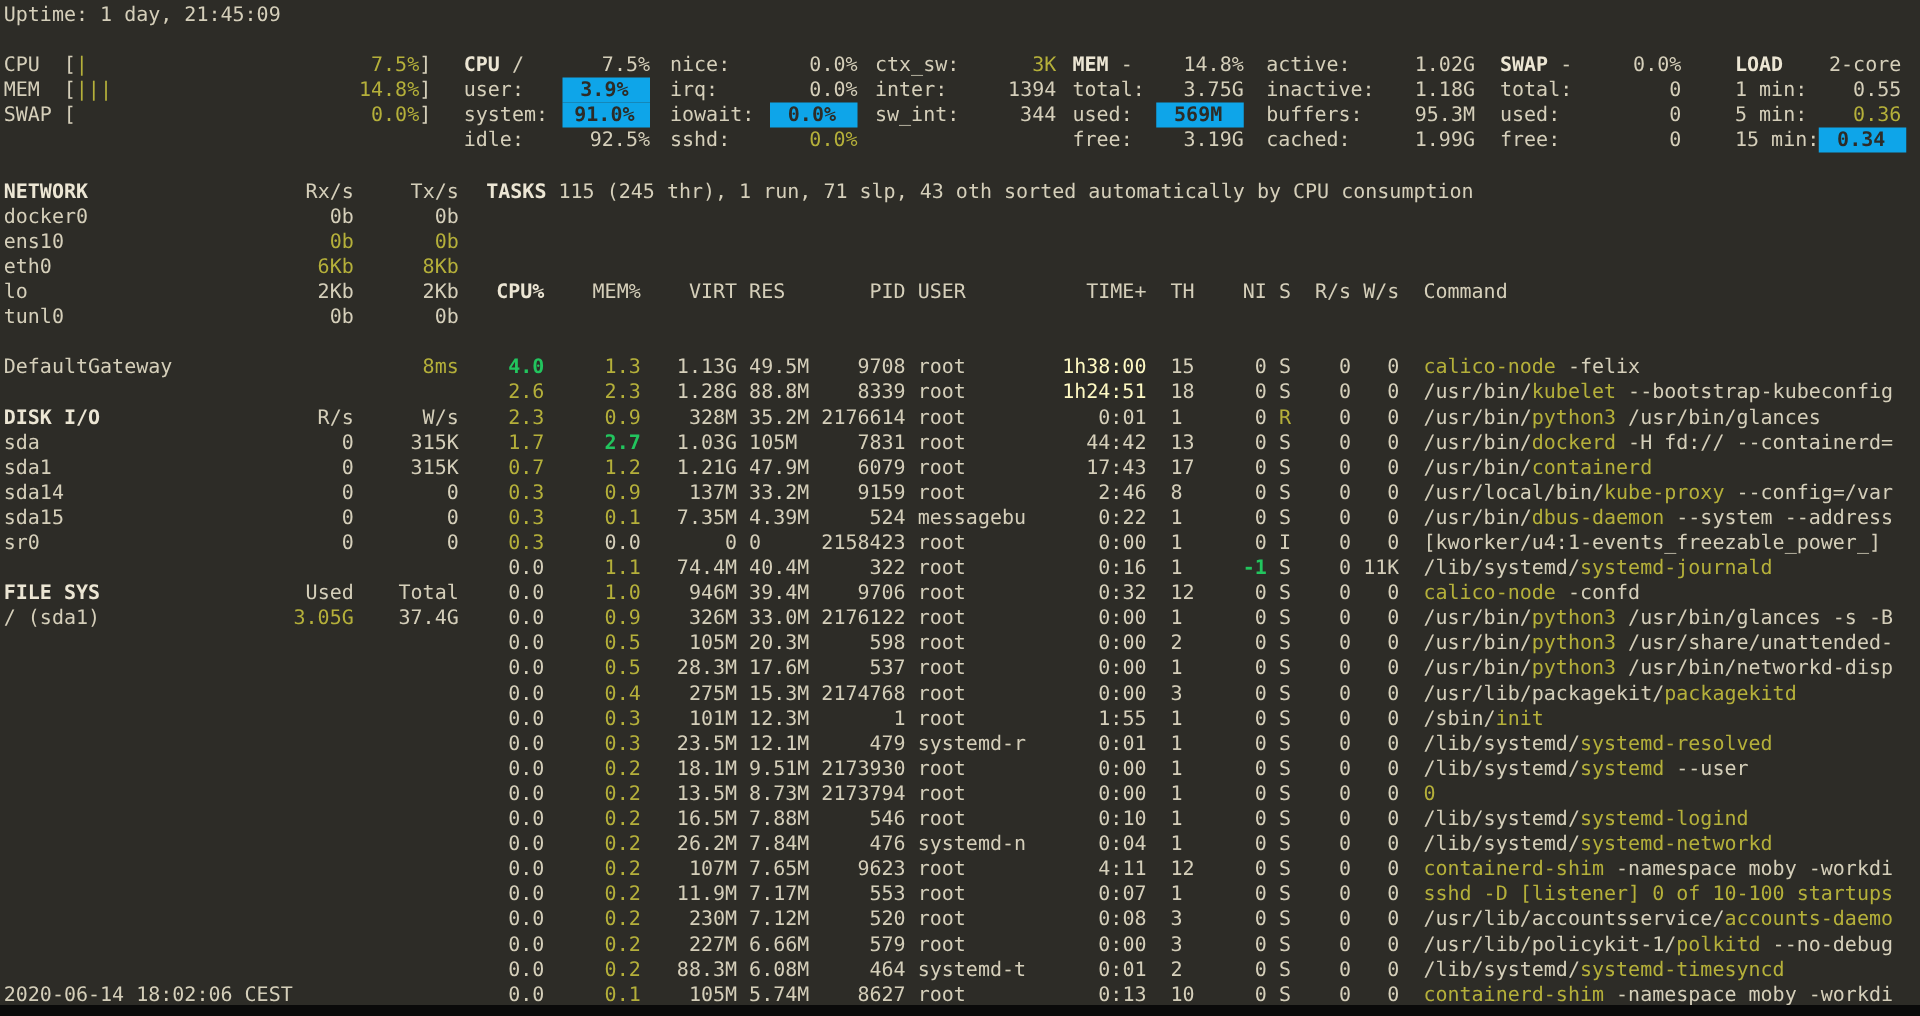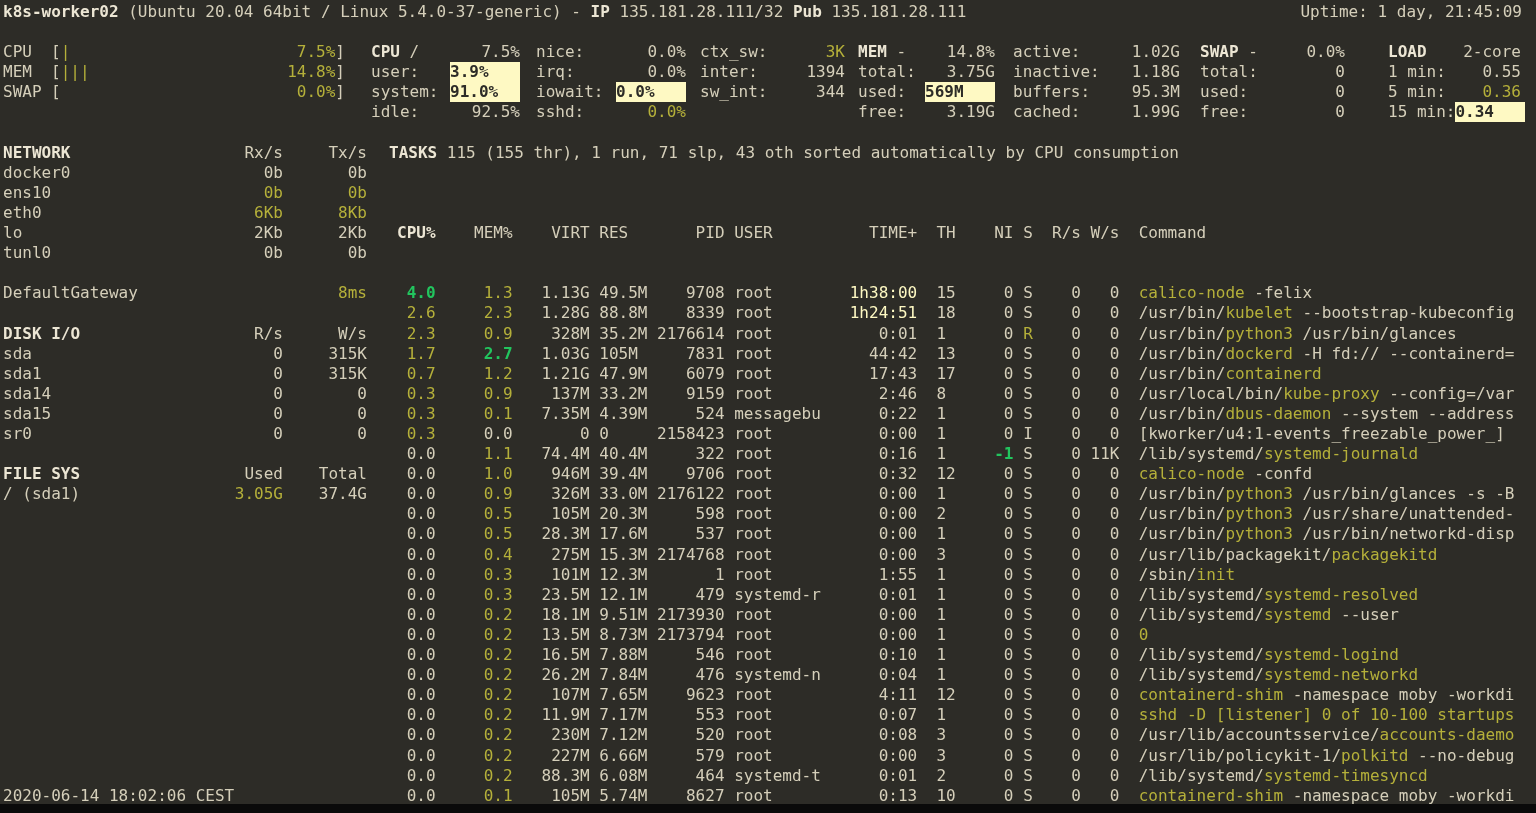--- a/index.html
+++ b/index.html
@@ -6,21 +6,21 @@
   body{
     width:1536px;height:813px;position:relative;overflow:hidden;
     background:#2d2c27;
     font-family:"DejaVu Sans Mono","Liberation Mono",monospace;
     font-size:16px;line-height:20.1px;color:#d5cfba;
   }
   .b{font-weight:bold;color:#ece6d4;}
   .y{color:#b5b03a;}
   .yb{color:#22c55e;font-weight:bold;}
   .p{color:#fef9c3;}
-  .hl{background:#fef9c3;color:#2d2c27;font-weight:bold;display:inline-block;min-width:67px;text-align:left;padding-right:3px;}
+  .hl{background:#0ea5e9;color:#2d2c27;font-weight:bold;display:inline-block;min-width:67px;text-align:center;padding-right:3px;}
   .abs{position:absolute;white-space:pre;}
   
   #hdr{top:2px;left:3px;right:14px;display:flex;justify-content:space-between;}
   
   #quicklook{top:42px;left:3px;width:342px;}
   .ql-row{display:flex;height:20.1px;white-space:pre;}
   .ql-label{width:48px;}
   .ql-bar{flex:1;display:flex;justify-content:space-between;}
   
   .panel{position:absolute;top:42px;}
@@ -40,21 +40,20 @@
   .l{text-align:left;}
   .p1{padding-left:1ch;}
   .p2{padding-left:2ch;}
   #footer-time{top:786px;left:3px;}
   #bottom-bar{position:absolute;top:804px;left:0;width:1536px;height:9px;background:#0a0a0a;}
 </style>
 </head>
 <body>
 
 <div id="hdr" class="abs">
-  <div><span class="b">k8s-worker02</span><span> (Ubuntu 20.04 64bit / Linux 5.4.0-37-generic) - </span><span class="b">IP</span><span> 135.181.28.111/32 </span><span class="b">Pub</span><span> 135.181.28.111</span></div>
   <div>Uptime: 1 day, 21:45:09</div>
 </div>
 
 <div id="quicklook" class="abs"><div class="ql-row"><span class="ql-label">CPU</span><span class="" style="margin-left: 0px;">[</span><span class="ql-bar"><span class="y">|</span><span class="y">7.5%</span></span><span>]</span></div><div class="ql-row"><span class="ql-label">MEM</span><span class="" style="margin-left: 0px;">[</span><span class="ql-bar"><span class="y">|||</span><span class="y">14.8%</span></span><span>]</span></div><div class="ql-row"><span class="ql-label">SWAP</span><span class="" style="margin-left: 0px;">[</span><span class="ql-bar"><span class="y"></span><span class="y">0.0%</span></span><span>]</span></div></div>
 
 <div id="top-panels">
     <div class="panel" style="left: 371px; width: 149px;">
       <div class="stat-row"><span><span class="b">CPU</span><span> /</span></span><span>7.5%</span></div>
       <div class="stat-row"><span><span>user:</span></span><span class="hl">3.9%</span></div>
       <div class="stat-row"><span><span>system:</span></span><span class="hl">91.0%</span></div>
@@ -92,21 +91,21 @@
     <div class="panel" style="left: 1388px; width: 133px;">
       <div class="stat-row"><span><span class="b">LOAD</span></span><span>2-core</span></div>
       <div class="stat-row"><span><span>1 min:</span></span><span>0.55</span></div>
       <div class="stat-row"><span><span>5 min:</span></span><span class="y">0.36</span></div>
       <div class="stat-row"><span><span>15 min:</span></span><span class="hl">0.34</span></div>
     </div>
   </div>
 
 <div id="sidebar" class="abs"><div class="srow"><span class="b sname">NETWORK</span><span class="sc1">Rx/s</span><span class="sc2">Tx/s</span></div><div class="srow"><span class="sname">docker0</span><span class="sc1">0b</span><span class="sc2">0b</span></div><div class="srow"><span class="sname">ens10</span><span class="y sc1">0b</span><span class="y sc2">0b</span></div><div class="srow"><span class="sname">eth0</span><span class="y sc1">6Kb</span><span class="y sc2">8Kb</span></div><div class="srow"><span class="sname">lo</span><span class="sc1">2Kb</span><span class="sc2">2Kb</span></div><div class="srow"><span class="sname">tunl0</span><span class="sc1">0b</span><span class="sc2">0b</span></div><div class="srow"></div><div class="srow"><span class="sname">DefaultGateway</span><span class="sc1"></span><span class="y sc2">8ms</span></div><div class="srow"></div><div class="srow"><span class="b sname">DISK I/O</span><span class="sc1">R/s</span><span class="sc2">W/s</span></div><div class="srow"><span class="sname">sda</span><span class="sc1">0</span><span class="sc2">315K</span></div><div class="srow"><span class="sname">sda1</span><span class="sc1">0</span><span class="sc2">315K</span></div><div class="srow"><span class="sname">sda14</span><span class="sc1">0</span><span class="sc2">0</span></div><div class="srow"><span class="sname">sda15</span><span class="sc1">0</span><span class="sc2">0</span></div><div class="srow"><span class="sname">sr0</span><span class="sc1">0</span><span class="sc2">0</span></div><div class="srow"></div><div class="srow"><span class="b sname">FILE SYS</span><span class="sc1">Used</span><span class="sc2">Total</span></div><div class="srow"><span class="sname">/ (sda1)</span><span class="y sc1">3.05G</span><span class="sc2">37.4G</span></div></div>
 
-<div id="tasks-line" class="abs"><span class="b">TASKS</span><span> 115 (155 thr), 1 run, 71 slp, 43 oth sorted automatically by CPU consumption</span></div>
+<div id="tasks-line" class="abs"><span class="b">TASKS</span><span> 115 (245 thr), 1 run, 71 slp, 43 oth sorted automatically by CPU consumption</span></div>
 
 <div id="proc" class="abs">
   <div id="proc-header" class="prow"><span class="r b">CPU%</span><span class="r">MEM%</span><span class="r">VIRT</span><span class="l p1">RES</span><span class="r">PID</span><span class="l p1">USER</span><span class="r">TIME+</span><span class="l p2">THR</span><span class="r">NI</span><span class="l p1">S</span><span class="r">R/s</span><span class="r">W/s</span><span class="l p2">Command</span></div>
   <div id="proc-rows"><div class="prow"><span class="r yb">4.0</span><span class="r y">1.3</span><span class="r">1.13G</span><span class="l p1">49.5M</span><span class="r">9708</span><span class="l p1">root</span><span class="r p">1h38:00</span><span class="l p2">15</span><span class="r">0</span><span class="l p1">S</span><span class="r">0</span><span class="r">0</span><span class="l p2"><span class="y">calico-node</span><span> -felix</span></span></div><div class="prow"><span class="r y">2.6</span><span class="r y">2.3</span><span class="r">1.28G</span><span class="l p1">88.8M</span><span class="r">8339</span><span class="l p1">root</span><span class="r p">1h24:51</span><span class="l p2">18</span><span class="r">0</span><span class="l p1">S</span><span class="r">0</span><span class="r">0</span><span class="l p2"><span>/usr/bin/</span><span class="y">kubelet</span><span> --bootstrap-kubeconfig</span></span></div><div class="prow"><span class="r y">2.3</span><span class="r y">0.9</span><span class="r">328M</span><span class="l p1">35.2M</span><span class="r">2176614</span><span class="l p1">root</span><span class="r">0:01</span><span class="l p2">1</span><span class="r">0</span><span class="l p1 y">R</span><span class="r">0</span><span class="r">0</span><span class="l p2"><span>/usr/bin/</span><span class="y">python3</span><span> /usr/bin/glances</span></span></div><div class="prow"><span class="r y">1.7</span><span class="r yb">2.7</span><span class="r">1.03G</span><span class="l p1">105M</span><span class="r">7831</span><span class="l p1">root</span><span class="r">44:42</span><span class="l p2">13</span><span class="r">0</span><span class="l p1">S</span><span class="r">0</span><span class="r">0</span><span class="l p2"><span>/usr/bin/</span><span class="y">dockerd</span><span> -H fd:// --containerd=</span></span></div><div class="prow"><span class="r y">0.7</span><span class="r y">1.2</span><span class="r">1.21G</span><span class="l p1">47.9M</span><span class="r">6079</span><span class="l p1">root</span><span class="r">17:43</span><span class="l p2">17</span><span class="r">0</span><span class="l p1">S</span><span class="r">0</span><span class="r">0</span><span class="l p2"><span>/usr/bin/</span><span class="y">containerd</span></span></div><div class="prow"><span class="r y">0.3</span><span class="r y">0.9</span><span class="r">137M</span><span class="l p1">33.2M</span><span class="r">9159</span><span class="l p1">root</span><span class="r">2:46</span><span class="l p2">8</span><span class="r">0</span><span class="l p1">S</span><span class="r">0</span><span class="r">0</span><span class="l p2"><span>/usr/local/bin/</span><span class="y">kube-proxy</span><span> --config=/var</span></span></div><div class="prow"><span class="r y">0.3</span><span class="r y">0.1</span><span class="r">7.35M</span><span class="l p1">4.39M</span><span class="r">524</span><span class="l p1">messagebu</span><span class="r">0:22</span><span class="l p2">1</span><span class="r">0</span><span class="l p1">S</span><span class="r">0</span><span class="r">0</span><span class="l p2"><span>/usr/bin/</span><span class="y">dbus-daemon</span><span> --system --address</span></span></div><div class="prow"><span class="r y">0.3</span><span class="r">0.0</span><span class="r">0</span><span class="l p1">0</span><span class="r">2158423</span><span class="l p1">root</span><span class="r">0:00</span><span class="l p2">1</span><span class="r">0</span><span class="l p1">I</span><span class="r">0</span><span class="r">0</span><span class="l p2"><span>[kworker/u4:1-events_freezable_power_]</span></span></div><div class="prow"><span class="r">0.0</span><span class="r y">1.1</span><span class="r">74.4M</span><span class="l p1">40.4M</span><span class="r">322</span><span class="l p1">root</span><span class="r">0:16</span><span class="l p2">1</span><span class="r yb">-1</span><span class="l p1">S</span><span class="r">0</span><span class="r">11K</span><span class="l p2"><span>/lib/systemd/</span><span class="y">systemd-journald</span></span></div><div class="prow"><span class="r">0.0</span><span class="r y">1.0</span><span class="r">946M</span><span class="l p1">39.4M</span><span class="r">9706</span><span class="l p1">root</span><span class="r">0:32</span><span class="l p2">12</span><span class="r">0</span><span class="l p1">S</span><span class="r">0</span><span class="r">0</span><span class="l p2"><span class="y">calico-node</span><span> -confd</span></span></div><div class="prow"><span class="r">0.0</span><span class="r y">0.9</span><span class="r">326M</span><span class="l p1">33.0M</span><span class="r">2176122</span><span class="l p1">root</span><span class="r">0:00</span><span class="l p2">1</span><span class="r">0</span><span class="l p1">S</span><span class="r">0</span><span class="r">0</span><span class="l p2"><span>/usr/bin/</span><span class="y">python3</span><span> /usr/bin/glances -s -B</span></span></div><div class="prow"><span class="r">0.0</span><span class="r y">0.5</span><span class="r">105M</span><span class="l p1">20.3M</span><span class="r">598</span><span class="l p1">root</span><span class="r">0:00</span><span class="l p2">2</span><span class="r">0</span><span class="l p1">S</span><span class="r">0</span><span class="r">0</span><span class="l p2"><span>/usr/bin/</span><span class="y">python3</span><span> /usr/share/unattended-</span></span></div><div class="prow"><span class="r">0.0</span><span class="r y">0.5</span><span class="r">28.3M</span><span class="l p1">17.6M</span><span class="r">537</span><span class="l p1">root</span><span class="r">0:00</span><span class="l p2">1</span><span class="r">0</span><span class="l p1">S</span><span class="r">0</span><span class="r">0</span><span class="l p2"><span>/usr/bin/</span><span class="y">python3</span><span> /usr/bin/networkd-disp</span></span></div><div class="prow"><span class="r">0.0</span><span class="r y">0.4</span><span class="r">275M</span><span class="l p1">15.3M</span><span class="r">2174768</span><span class="l p1">root</span><span class="r">0:00</span><span class="l p2">3</span><span class="r">0</span><span class="l p1">S</span><span class="r">0</span><span class="r">0</span><span class="l p2"><span>/usr/lib/packagekit/</span><span class="y">packagekitd</span></span></div><div class="prow"><span class="r">0.0</span><span class="r y">0.3</span><span class="r">101M</span><span class="l p1">12.3M</span><span class="r">1</span><span class="l p1">root</span><span class="r">1:55</span><span class="l p2">1</span><span class="r">0</span><span class="l p1">S</span><span class="r">0</span><span class="r">0</span><span class="l p2"><span>/sbin/</span><span class="y">init</span></span></div><div class="prow"><span class="r">0.0</span><span class="r y">0.3</span><span class="r">23.5M</span><span class="l p1">12.1M</span><span class="r">479</span><span class="l p1">systemd-r</span><span class="r">0:01</span><span class="l p2">1</span><span class="r">0</span><span class="l p1">S</span><span class="r">0</span><span class="r">0</span><span class="l p2"><span>/lib/systemd/</span><span class="y">systemd-resolved</span></span></div><div class="prow"><span class="r">0.0</span><span class="r y">0.2</span><span class="r">18.1M</span><span class="l p1">9.51M</span><span class="r">2173930</span><span class="l p1">root</span><span class="r">0:00</span><span class="l p2">1</span><span class="r">0</span><span class="l p1">S</span><span class="r">0</span><span class="r">0</span><span class="l p2"><span>/lib/systemd/</span><span class="y">systemd</span><span> --user</span></span></div><div class="prow"><span class="r">0.0</span><span class="r y">0.2</span><span class="r">13.5M</span><span class="l p1">8.73M</span><span class="r">2173794</span><span class="l p1">root</span><span class="r">0:00</span><span class="l p2">1</span><span class="r">0</span><span class="l p1">S</span><span class="r">0</span><span class="r">0</span><span class="l p2"><span class="y">0</span></span></div><div class="prow"><span class="r">0.0</span><span class="r y">0.2</span><span class="r">16.5M</span><span class="l p1">7.88M</span><span class="r">546</span><span class="l p1">root</span><span class="r">0:10</span><span class="l p2">1</span><span class="r">0</span><span class="l p1">S</span><span class="r">0</span><span class="r">0</span><span class="l p2"><span>/lib/systemd/</span><span class="y">systemd-logind</span></span></div><div class="prow"><span class="r">0.0</span><span class="r y">0.2</span><span class="r">26.2M</span><span class="l p1">7.84M</span><span class="r">476</span><span class="l p1">systemd-n</span><span class="r">0:04</span><span class="l p2">1</span><span class="r">0</span><span class="l p1">S</span><span class="r">0</span><span class="r">0</span><span class="l p2"><span>/lib/systemd/</span><span class="y">systemd-networkd</span></span></div><div class="prow"><span class="r">0.0</span><span class="r y">0.2</span><span class="r">107M</span><span class="l p1">7.65M</span><span class="r">9623</span><span class="l p1">root</span><span class="r">4:11</span><span class="l p2">12</span><span class="r">0</span><span class="l p1">S</span><span class="r">0</span><span class="r">0</span><span class="l p2"><span class="y">containerd-shim</span><span> -namespace moby -workdi</span></span></div><div class="prow"><span class="r">0.0</span><span class="r y">0.2</span><span class="r">11.9M</span><span class="l p1">7.17M</span><span class="r">553</span><span class="l p1">root</span><span class="r">0:07</span><span class="l p2">1</span><span class="r">0</span><span class="l p1">S</span><span class="r">0</span><span class="r">0</span><span class="l p2"><span class="y">sshd -D [listener] 0 of 10-100 startups</span></span></div><div class="prow"><span class="r">0.0</span><span class="r y">0.2</span><span class="r">230M</span><span class="l p1">7.12M</span><span class="r">520</span><span class="l p1">root</span><span class="r">0:08</span><span class="l p2">3</span><span class="r">0</span><span class="l p1">S</span><span class="r">0</span><span class="r">0</span><span class="l p2"><span>/usr/lib/accountsservice/</span><span class="y">accounts-daemo</span></span></div><div class="prow"><span class="r">0.0</span><span class="r y">0.2</span><span class="r">227M</span><span class="l p1">6.66M</span><span class="r">579</span><span class="l p1">root</span><span class="r">0:00</span><span class="l p2">3</span><span class="r">0</span><span class="l p1">S</span><span class="r">0</span><span class="r">0</span><span class="l p2"><span>/usr/lib/policykit-1/</span><span class="y">polkitd</span><span> --no-debug</span></span></div><div class="prow"><span class="r">0.0</span><span class="r y">0.2</span><span class="r">88.3M</span><span class="l p1">6.08M</span><span class="r">464</span><span class="l p1">systemd-t</span><span class="r">0:01</span><span class="l p2">2</span><span class="r">0</span><span class="l p1">S</span><span class="r">0</span><span class="r">0</span><span class="l p2"><span>/lib/systemd/</span><span class="y">systemd-timesyncd</span></span></div><div class="prow"><span class="r">0.0</span><span class="r y">0.1</span><span class="r">105M</span><span class="l p1">5.74M</span><span class="r">8627</span><span class="l p1">root</span><span class="r">0:13</span><span class="l p2">10</span><span class="r">0</span><span class="l p1">S</span><span class="r">0</span><span class="r">0</span><span class="l p2"><span class="y">containerd-shim</span><span> -namespace moby -workdi</span></span></div><div class="prow"><span class="r">0.0</span><span class="r y">0.1</span><span class="r">97.6M</span><span class="l p1">5.54M</span><span class="r">564</span><span class="l p1">root</span><span class="r">0:00</span><span class="l p2">4</span><span class="r">0</span><span class="l p1">S</span><span class="r">0</span><span class="r">0</span><span class="l p2"><span>/sbin/</span><span class="y">dhclient</span><span> -1 -4 -v -pf /run/dhclie</span></span></div></div>
 </div>
 
 <div id="footer-time" class="abs">2020-06-14 18:02:06 CEST</div>
 <div id="bottom-bar"></div>
 
 </body></html>

